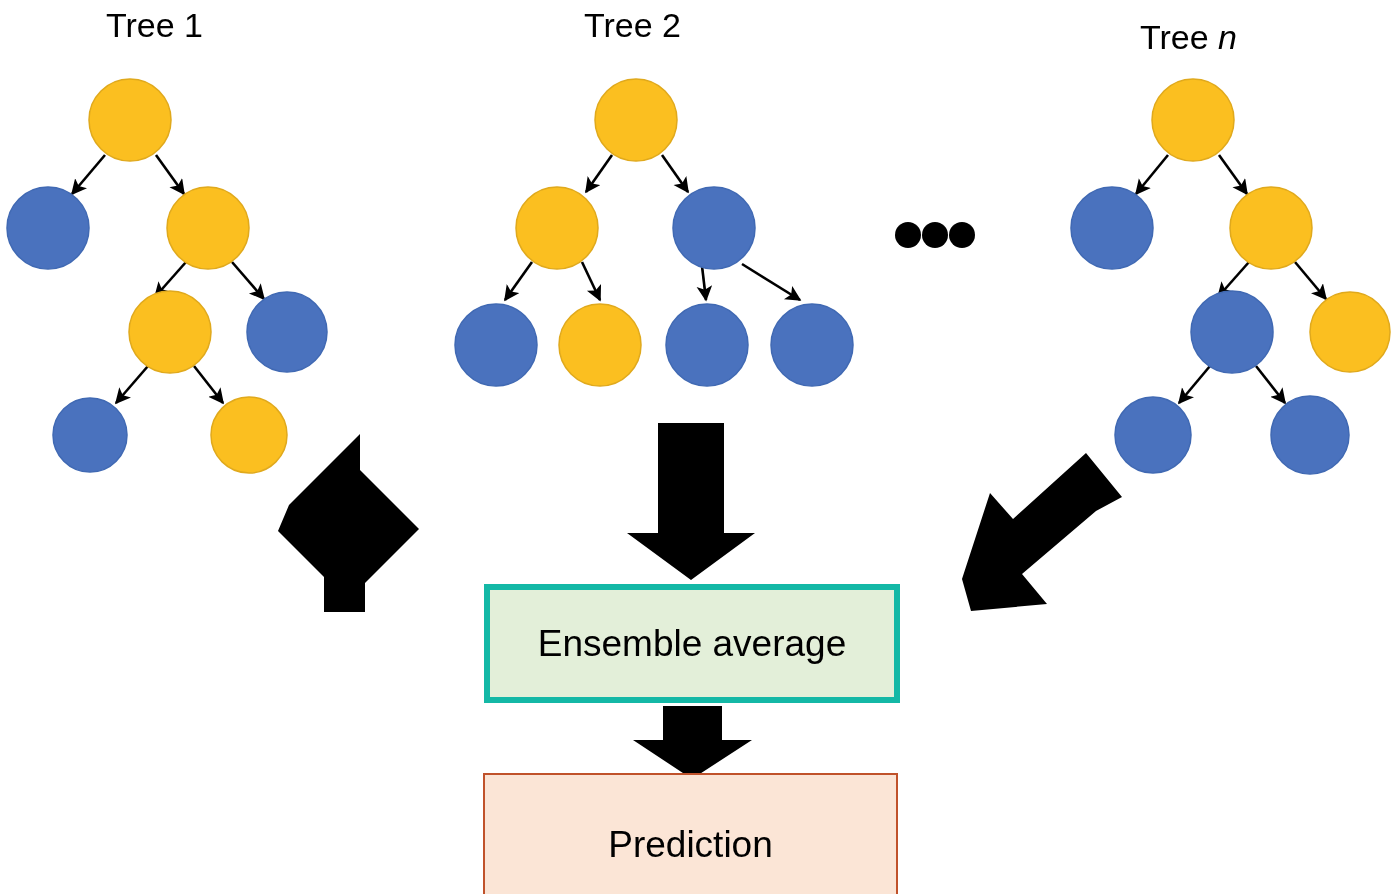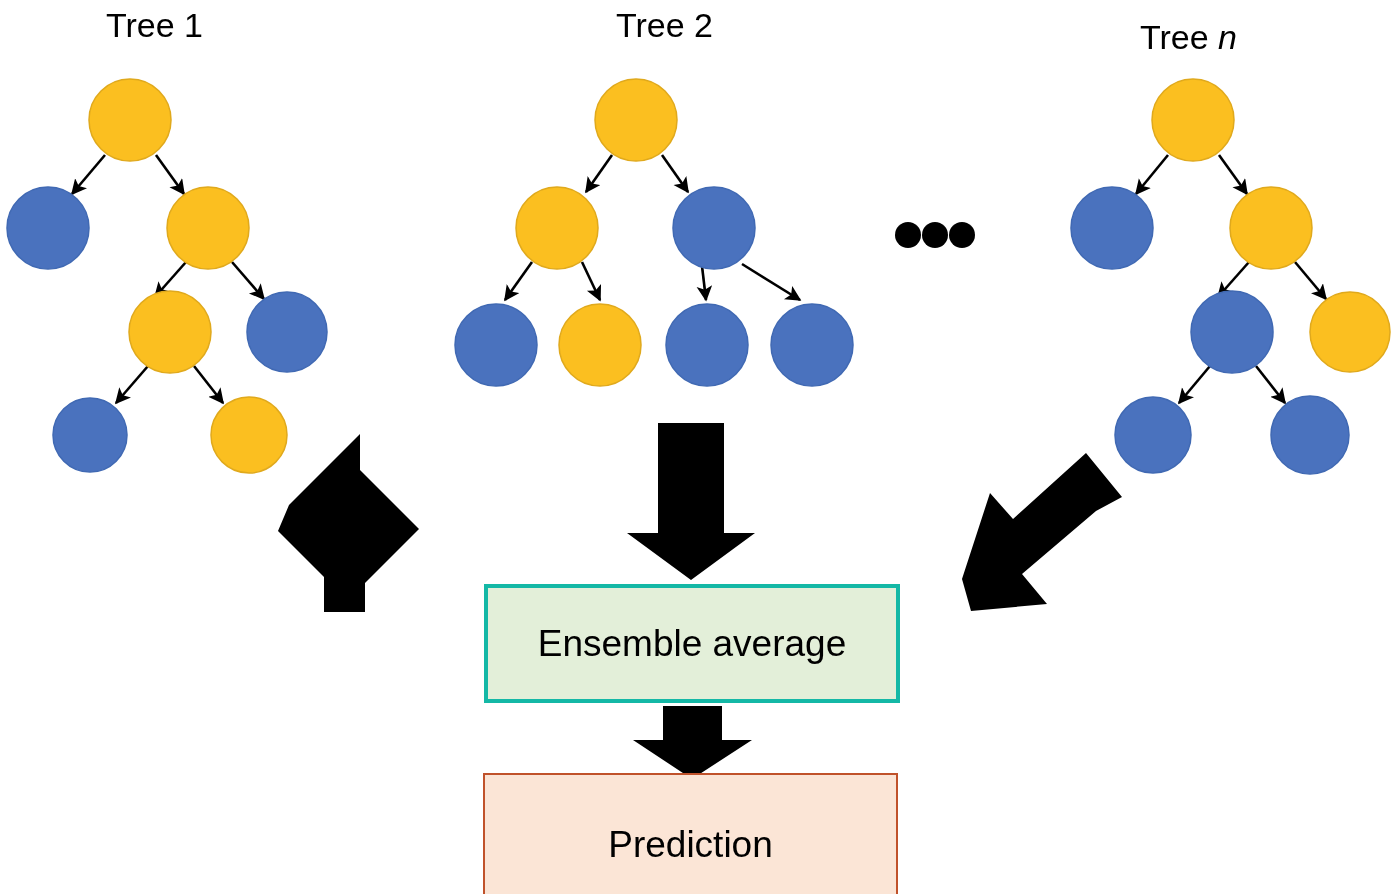--- a/index.html
+++ b/index.html
@@ -42,21 +42,21 @@
     font-size: 37px;
     color: #000000;
     line-height: 1;
   }
   #ensemble-box {
     left: 484px;
     top: 584px;
     width: 416px;
     height: 119px;
     background: #E3EFD9;
-    border: 4px solid #14b8a6;
+    border: 6px solid #14b8a6;
   }
   #prediction-box {
     left: 483px;
     top: 773px;
     width: 415px;
     height: 142px;
     background: #FBE5D6;
     border: 2px solid #C0522B;
   }
   .box-label {
@@ -65,21 +65,21 @@
 </style>
 </head>
 <body>
 
 <div id="canvas">
 
   <div class="tree-title" id="title-tree-1" style="left: 78px; top: 8px; margin-left: 28px;">
     <span>Tree </span><span class="norm">1</span>
   </div>
 
-  <div class="tree-title" id="title-tree-2" style="left: 616px; top: 8px;">
+  <div class="tree-title" id="title-tree-2" style="left: 584px; top: 8px;">
     <span>Tree </span><span class="norm">2</span>
   </div>
 
   <div class="tree-title" id="title-tree-n" style="left: 1140px; top: 20px;">
     <span>Tree </span><span class="ital">n</span>
   </div>
 
   <svg class="svg-layer" id="vector-layer" viewBox="0 0 1400 894">
     <defs>
       <marker id="thin-arrow" markerWidth="7" markerHeight="7" refX="5.4" refY="3" orient="auto" markerUnits="strokeWidth">

